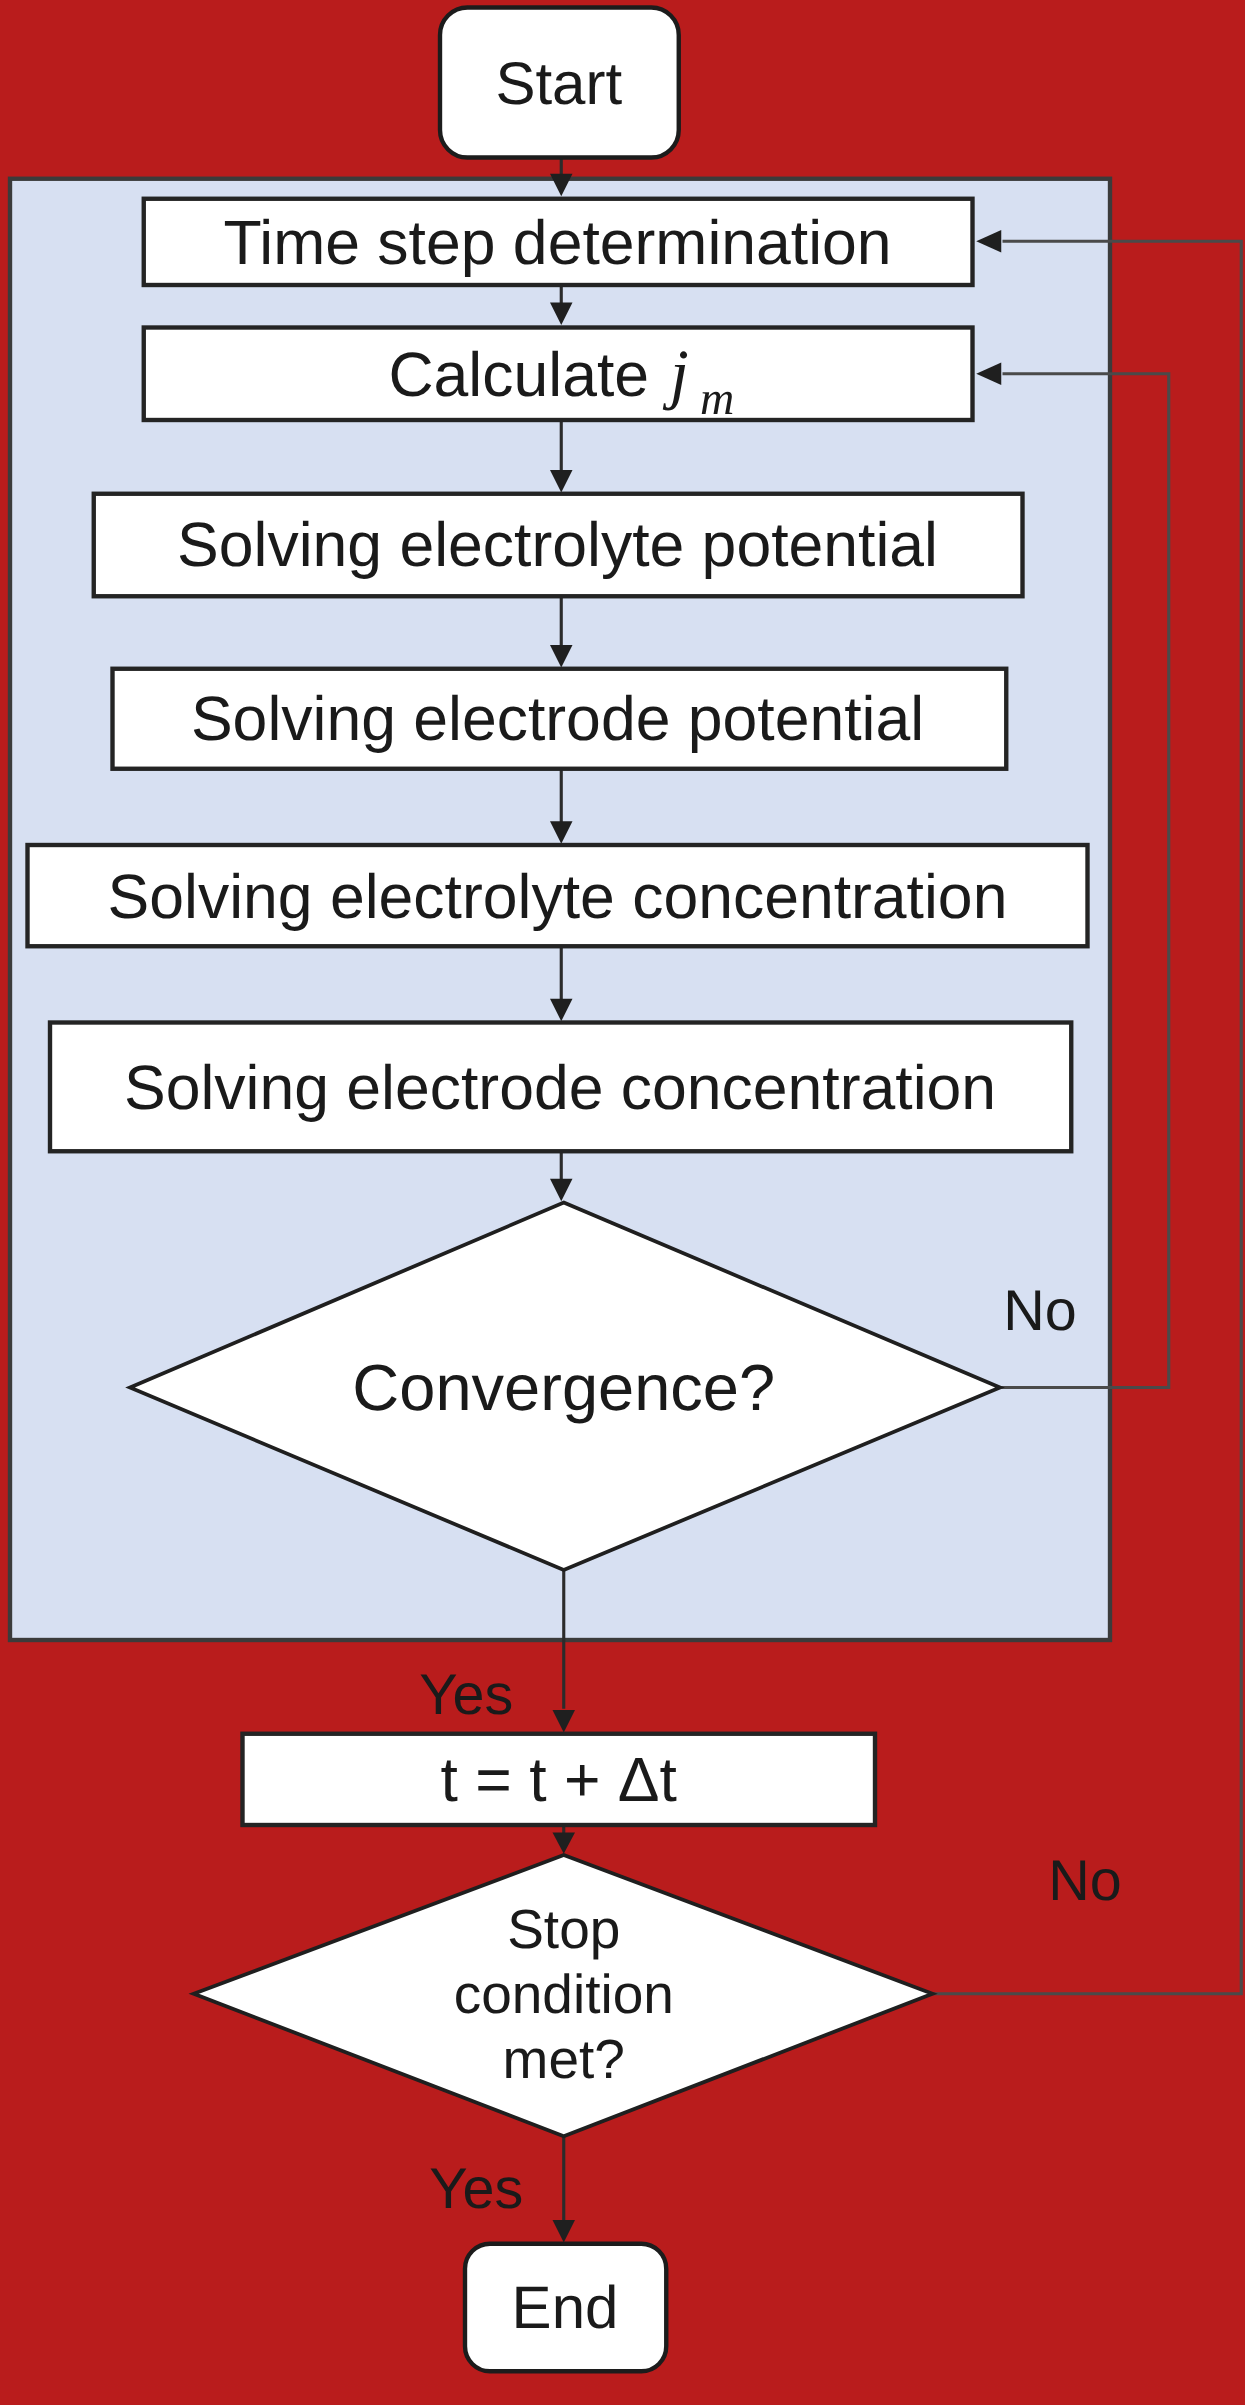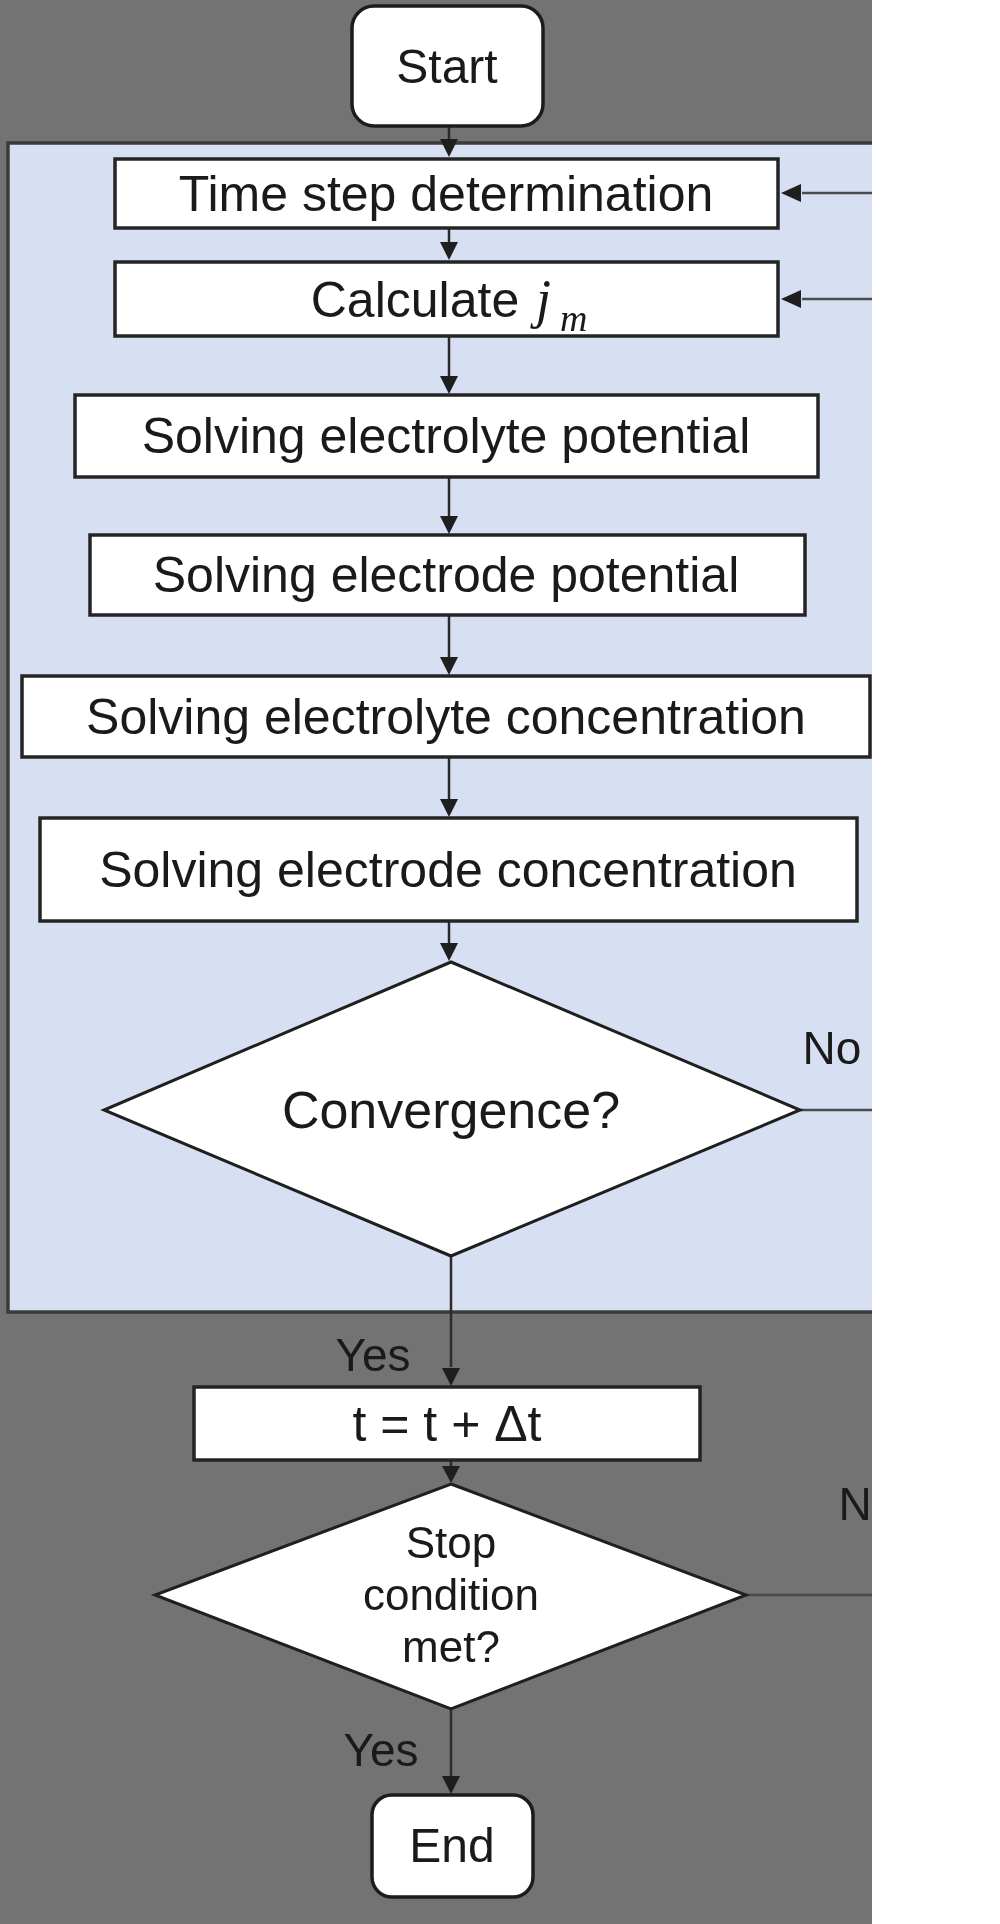--- a/index.html
+++ b/index.html
@@ -1,23 +1,23 @@
 <!DOCTYPE html>
 <html><head>
 <meta charset="utf-8">
 <style>
   html, body {
     margin: 0;
     padding: 0;
     background: #ffffff;
   }
   .page {
-    width: 872px;
+    width: 996px;
     height: 1924px;
-    background: #737373;
+    background: #b91c1c;
     overflow: hidden;
   }
   svg {
     display: block;
   }
   svg text {
     font-family: "Liberation Sans", "DejaVu Sans", sans-serif;
     fill: #1a1a1a;
   }
   .node-label   { font-size: 50px; }

